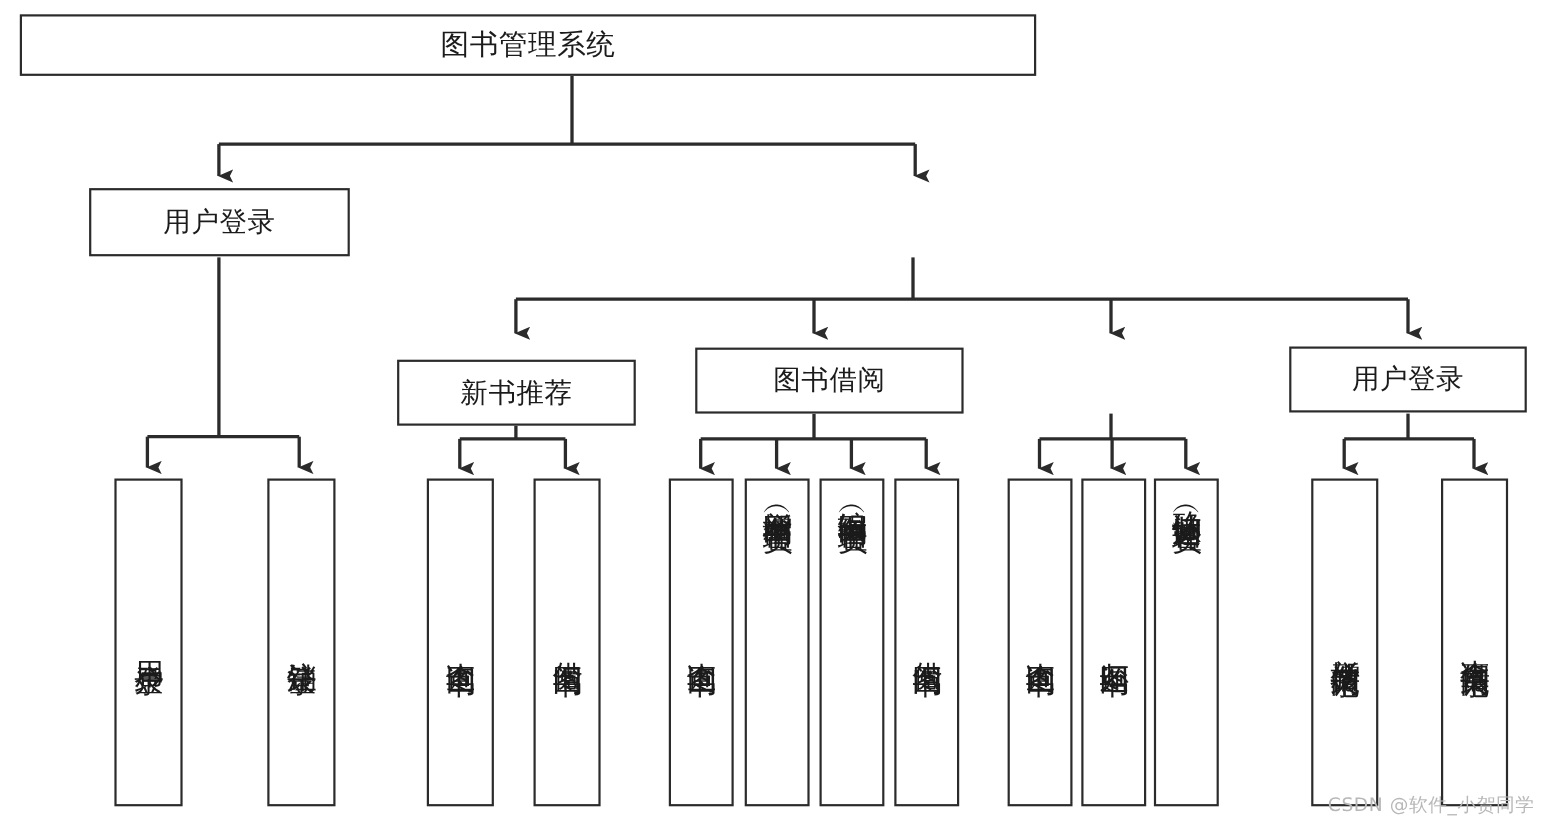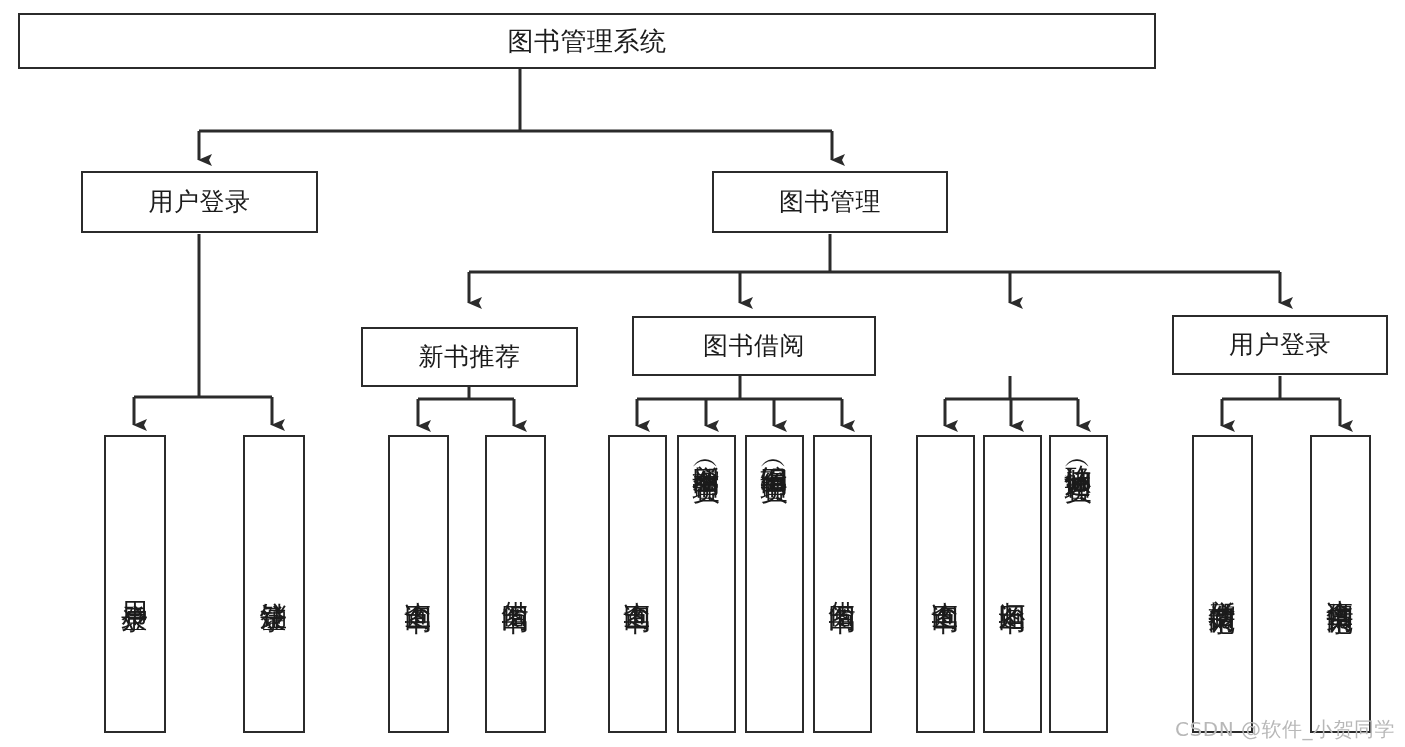--- a/index.html
+++ b/index.html
@@ -60,21 +60,21 @@
   }
   
   .node.v.center{
     align-items:center;
     padding-top:0;
   }
   #watermark{
     position:absolute;
     right:10px;
     bottom:4px;
-    font-size:20px;
+    font-size:17px;
     color:#b8b8b8;
     white-space:nowrap;
     letter-spacing:0.5px;
   }
 </style>
 </head>
 <body>
 
 <div id="canvas">
 
@@ -121,31 +121,28 @@
       <path d="M1011 399 L1011 426" marker-end="url(#arw)"></path>
       <path d="M1078 399 L1078 426" marker-end="url(#arw)"></path>
 
       <path d="M1280 376 L1280 399"></path>
       <path d="M1222 399 L1340 399"></path>
       <path d="M1222 399 L1222 426" marker-end="url(#arw)"></path>
       <path d="M1340 399 L1340 426" marker-end="url(#arw)"></path>
     </g>
   </svg>
 
-  <div class="node h root" style="left:18px; top:13px; width:1138px; height:56px;">
+  <div class="node h root" style="left:18px; top:13px; width:924px; height:56px;">
     <span class="label">图书管理系统</span>
   </div>
 
   <div class="node h" style="left:81px; top:171px; width:237px; height:62px;">
     <span class="label">用户登录</span>
   </div>
 
-  <div class="node h" style="left:712px; top:171px; width:236px; height:62px;">
-    <span class="label">图书管理</span>
-  </div>
 
   <div class="node h" style="left:361px; top:315px; width:217px; height:60px;margin-top:12px;">
     <span class="label">新书推荐</span>
   </div>
 
   <div class="node h" style="left:632px; top:316px; width:244px; height:60px;">
     <span class="label">图书借阅</span>
   </div>
 
 

